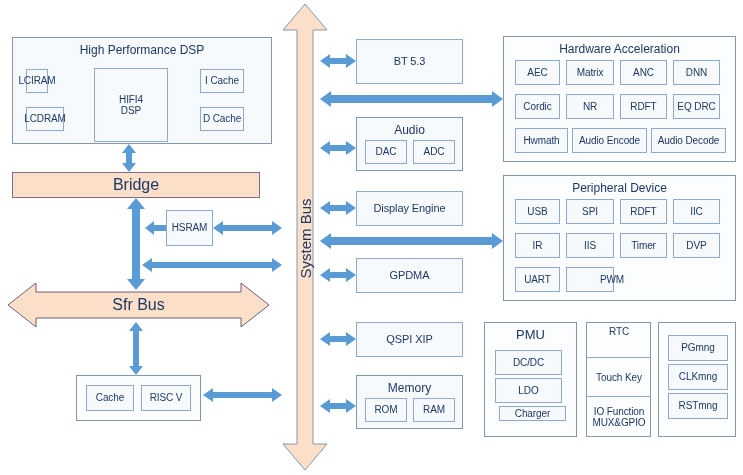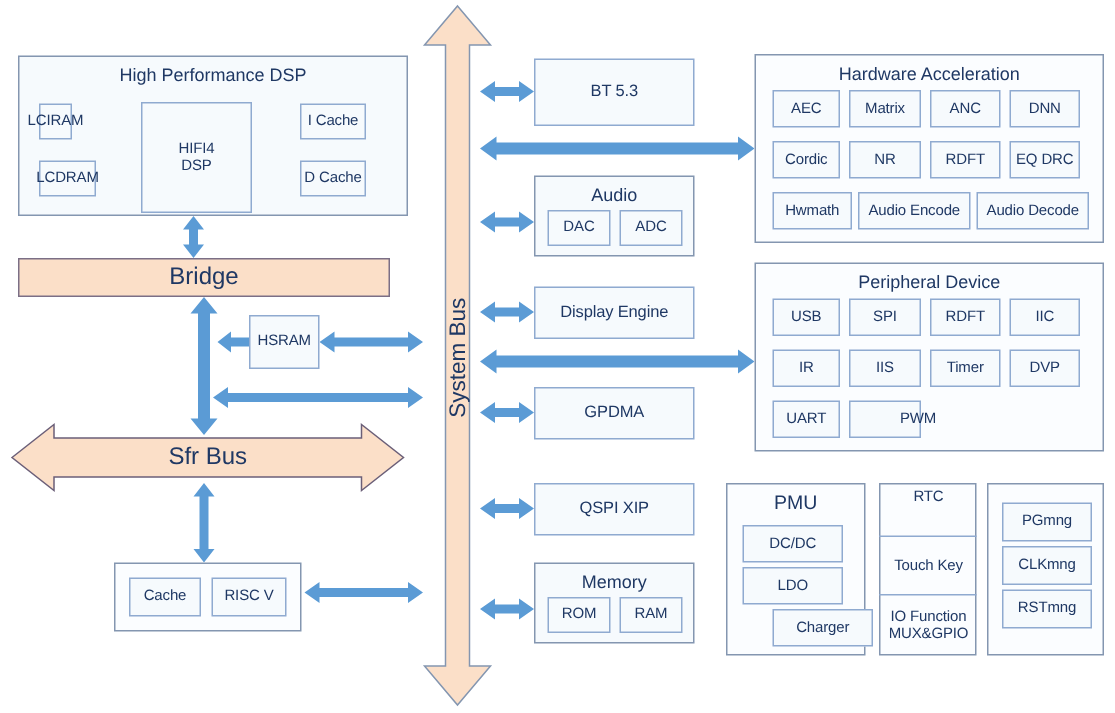--- a/index.html
+++ b/index.html
@@ -177,21 +177,21 @@
   <div class="abs blk sm" style="left:673px;top:233px;width:47px;height:25px;">DVP</div>
 
   <div class="abs blk sm" style="left:515px;top:267px;width:45px;height:25px;">UART</div>
   <div class="abs blk sm" style="left:566px;top:267px;width:48px;height:25px;padding-left:44px;">PWM</div>
 
   <div class="abs grp plain" style="left:484px;top:322px;width:93px;height:115px;">
     <div class="grp-title" style="font-size:13px;top:4px;">PMU</div>
   </div>
   <div class="abs blk sm" style="left:495px;top:350px;width:67px;height:25px;">DC/DC</div>
   <div class="abs blk sm" style="left:495px;top:378px;width:67px;height:25px;">LDO</div>
-  <div class="abs blk sm" style="left:515px;top:406px;width:67px;height:25px;">Charger</div>
+  <div class="abs blk sm" style="left:499px;top:406px;width:67px;height:15px;">Charger</div>
 
   <div class="abs grp plain" style="left:586px;top:322px;width:65px;height:115px;"></div>
   <div class="abs blk sm" style="left:588px;top:324px;width:62px;height:16px;border:none;background:transparent;">RTC</div>
   <div class="abs blk sm" style="left:588px;top:360px;width:62px;height:35px;border:none;background:transparent;">Touch Key</div>
   <div class="abs blk sm" style="left:588px;top:399px;width:62px;height:36px;border:none;background:transparent;flex-direction:column;">
     <span>IO Function</span>
     <span>MUX&amp;GPIO</span>
   </div>
 
   <div class="abs" style="left:586px;top:357px;width:65px;height:1px;background:#8faad0;"></div>

